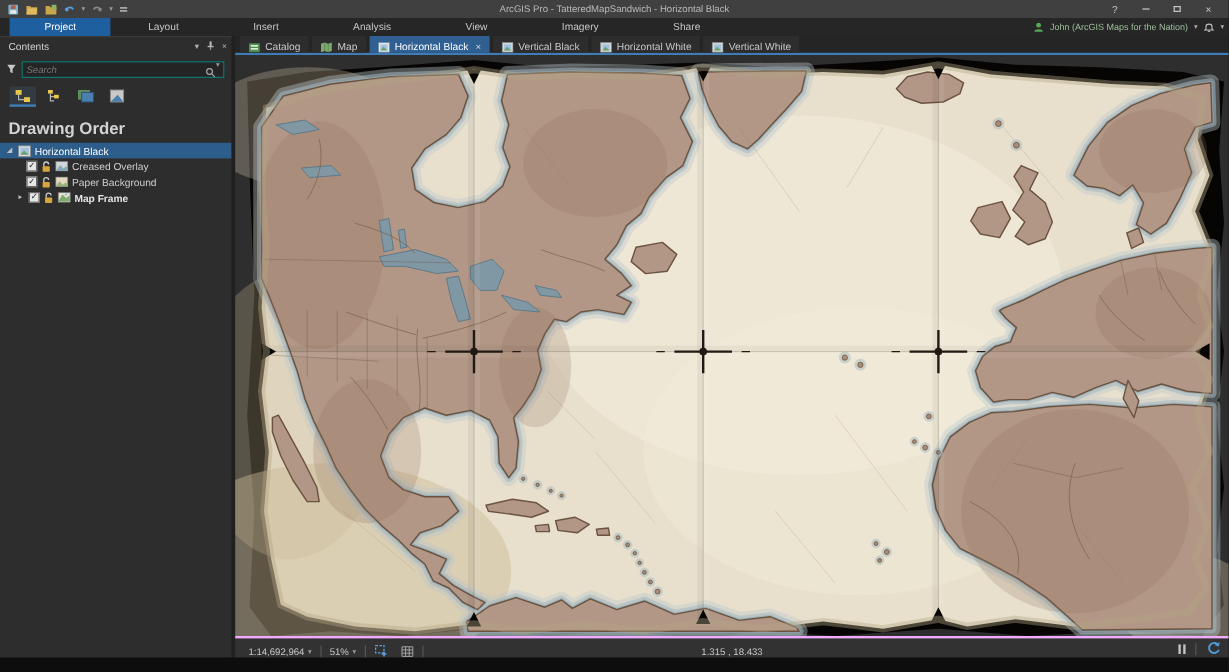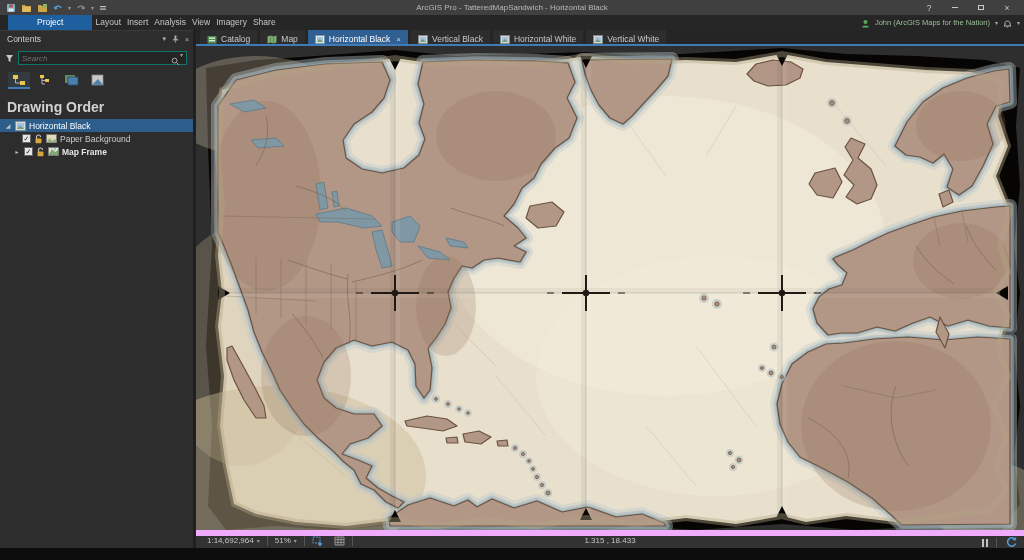--- a/index.html
+++ b/index.html
@@ -12,21 +12,21 @@
   .qat .ic{display:inline-flex;align-items:center;height:11px;}
   .caret{font-size:6px;color:#9a9a9a;line-height:1;}
   .title{position:absolute;left:0;top:0;width:100%;height:15px;text-align:center;font-size:8px;line-height:15px;color:#b9b9b9;pointer-events:none;}
   .win-controls{position:absolute;right:4px;top:0;height:15px;display:flex;align-items:center;gap:0;}
   .winbtn{width:26px;height:15px;display:flex;align-items:center;justify-content:center;color:#c8c8c8;font-size:8.5px;}
   .restore-glyph{width:6px;height:5px;border:1px solid #c8c8c8;position:relative;}
   .min-glyph{width:6px;height:1px;background:#c8c8c8;}
 
   
   .ribbonrow{position:absolute;left:0;top:15px;width:1024px;height:15px;background:#262626;display:flex;align-items:center;}
-  .rtab{font-size:8.5px;color:#c6c6c6;padding:0 3px;height:15px;line-height:15px;}
+  .rtab{font-size:8.5px;color:#c6c6c6;padding:0 31px;height:15px;line-height:15px;}
   .rtab.active{background:#1e5f9f;color:#fff;padding:0 29px;margin-left:8px;}
   .account{position:absolute;right:4px;top:0;height:15px;display:flex;align-items:center;gap:5px;}
   .account .user{font-size:7.5px;color:#9dbf9a;}
   .account .dd{font-size:6px;color:#aaa;}
 
   
   .main{position:absolute;left:0;top:30px;width:1024px;height:518px;}
   .contents{position:absolute;left:0;top:0;width:193px;height:518px;background:#2d2d2d;border-top:1px solid #3a3a3a;}
   .splitter{position:absolute;left:193px;top:0;width:3px;height:518px;background:#202020;}
   .rightcol{position:absolute;left:196px;top:0;width:828px;height:518px;}
@@ -51,21 +51,21 @@
   
   .viewtabs{position:absolute;left:0;top:0;width:828px;height:16px;background:#252526;border-bottom:2px solid #3f7cb5;display:flex;align-items:flex-end;gap:3px;padding-left:4px;}
   .vtab{height:14px;display:flex;align-items:flex-end;gap:4px;padding:0 7px;font-size:8.5px;color:#c8c8c8;background:#2d2d2d;}
   .vtab.active{background:#306092;color:#fff;}
   .vtab .x{font-size:8px;color:#d8d8d8;margin-left:2px;}
 
   
   .mapview{position:absolute;left:0;top:16px;width:828px;height:484px;background:#2e2e2e;}
 
   
-  .statusbar{position:absolute;left:0;top:500px;width:828px;height:18px;background:#323232;border-top:6px solid #f0abfc;display:flex;align-items:flex-start;font-size:8px;color:#c6c6c6;padding:0 6px;}
+  .statusbar{position:absolute;left:0;top:500px;width:828px;height:18px;background:#323232;border-top:2px solid #f0abfc;display:flex;align-items:flex-end;font-size:8px;color:#c6c6c6;padding:0 6px;}
   .sb-item{display:flex;align-items:center;gap:3px;padding:0 5px;}
   .sb-sep{width:1px;height:10px;background:#555;margin:0 2px;}
   .sb-center{position:absolute;left:0;width:100%;text-align:center;pointer-events:none;font-size:8px;color:#c6c6c6;}
   .sb-right{margin-left:auto;display:flex;align-items:center;gap:6px;}
   .pause{display:flex;gap:2px;}
   .pause i{display:block;width:2px;height:8px;background:#c2c2c2;}
   .bottomstrip{position:absolute;left:0;top:548px;width:1024px;height:12px;background:#0d0d0d;}
 </style>
 </head>
 <body>
@@ -225,20 +225,36 @@
         <span class="thumb">
           <svg width="11" height="10" viewBox="0 0 11 10">
               <rect x="0.5" y="0.5" width="10" height="9" fill="#dcdcdc" stroke="#888" stroke-width="0.7"></rect>
               <rect x="2" y="2" width="7" height="6" fill="#9fc3de"></rect>
               <path d="M2 8 L5 4.5 L9 8 Z" fill="#6f9f6f"></path>
             </svg>
         </span>
         <span>Horizontal Black</span>
       </div>
 
+      <div class="trow" style="padding-left:22px;">
+        <span class="cbx">✓</span>
+        <span class="lock">
+          <svg width="9" height="10" viewBox="0 0 9 10">
+              <path d="M2.5 5 L2.5 3 a2 2 0 0 1 4 0" fill="none" stroke="#c9c9c9" stroke-width="1.1"></path>
+              <rect x="1.5" y="4.6" width="6" height="4.6" rx="0.8" fill="#d8a43c"></rect>
+            </svg>
+        </span>
+        <span class="thumb">
+          <svg width="11" height="9" viewBox="0 0 11 9">
+              <rect x="0.5" y="0.5" width="10" height="8" fill="#cfd8da" stroke="#777" stroke-width="0.7"></rect>
+              <path d="M0.5 8.5 L4 3.5 L7 6.5 L9 4.5 L10.5 6 L10.5 8.5 Z" fill="#8aa7b5"></path>
+            </svg>
+        </span>
+        <span>Creased Overlay</span>
+      </div>
 
       <div class="trow" style="padding-left:22px;">
         <span class="cbx">✓</span>
         <span class="lock">
           <svg width="9" height="10" viewBox="0 0 9 10">
               <path d="M2.5 5 L2.5 3 a2 2 0 0 1 4 0" fill="none" stroke="#c9c9c9" stroke-width="1.1"></path>
               <rect x="1.5" y="4.6" width="6" height="4.6" rx="0.8" fill="#d8a43c"></rect>
             </svg>
         </span>
         <span class="thumb">

